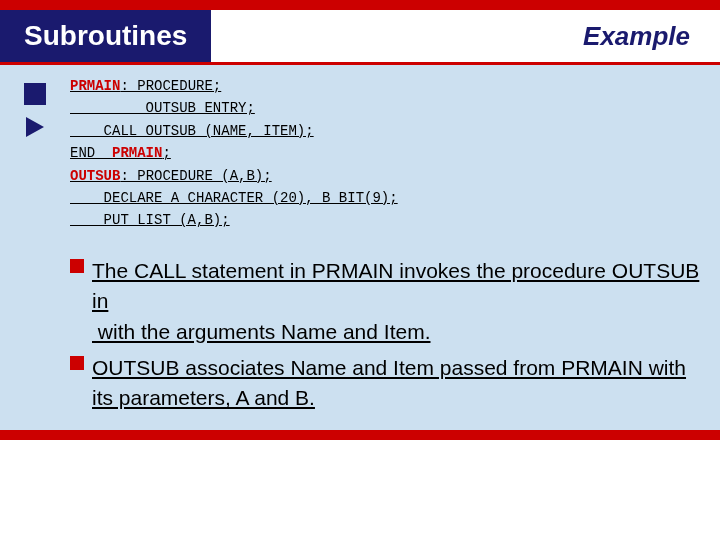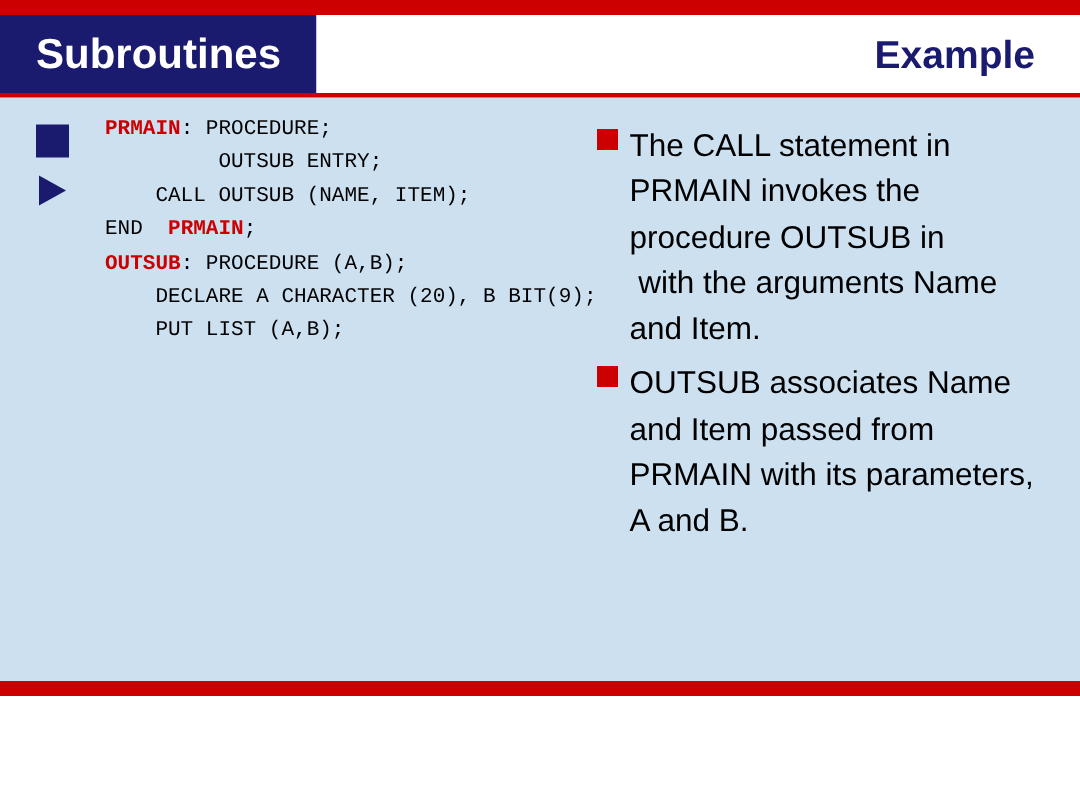--- a/index.html
+++ b/index.html
@@ -7,21 +7,21 @@
     body {
       width: 720px;
       height: 540px;
       overflow: hidden;
       background: #fff;
       font-family: Arial, sans-serif;
     }
 
     .slide {
       width: 720px;
-      height: 464px;
+      height: 408px;
       background: #cce0f0;
       position: relative;
       display: flex;
       flex-direction: column;
     }
 
     
     .top-bar {
       width: 100%;
       height: 10px;
@@ -59,20 +59,21 @@
       display: flex;
       align-items: center;
       justify-content: flex-end;
       padding-right: 30px;
     }
 
     .header-example-text {
       color: #1a1a6e;
       font-size: 26px;
       font-weight: bold;
+      font-style: italic;
     }
 
     
     .content {
       flex: 1;
       display: flex;
       flex-direction: row;
       background: #cce0f0;
       padding: 10px 0;
     }
@@ -100,22 +101,23 @@
       border-top: 10px solid transparent;
       border-bottom: 10px solid transparent;
       border-left: 18px solid #1a1a6e;
       margin-top: 4px;
     }
 
     
     .main-content {
       flex: 1;
       display: flex;
-      flex-direction: row;
+      flex-direction: column;
       padding-right: 20px;
+      text-decoration: underline;
     }
 
     
     .code-block {
       font-family: 'Courier New', Courier, monospace;
       font-size: 14px;
       color: #000;
       line-height: 1.6;
       margin-bottom: 16px;
     }

